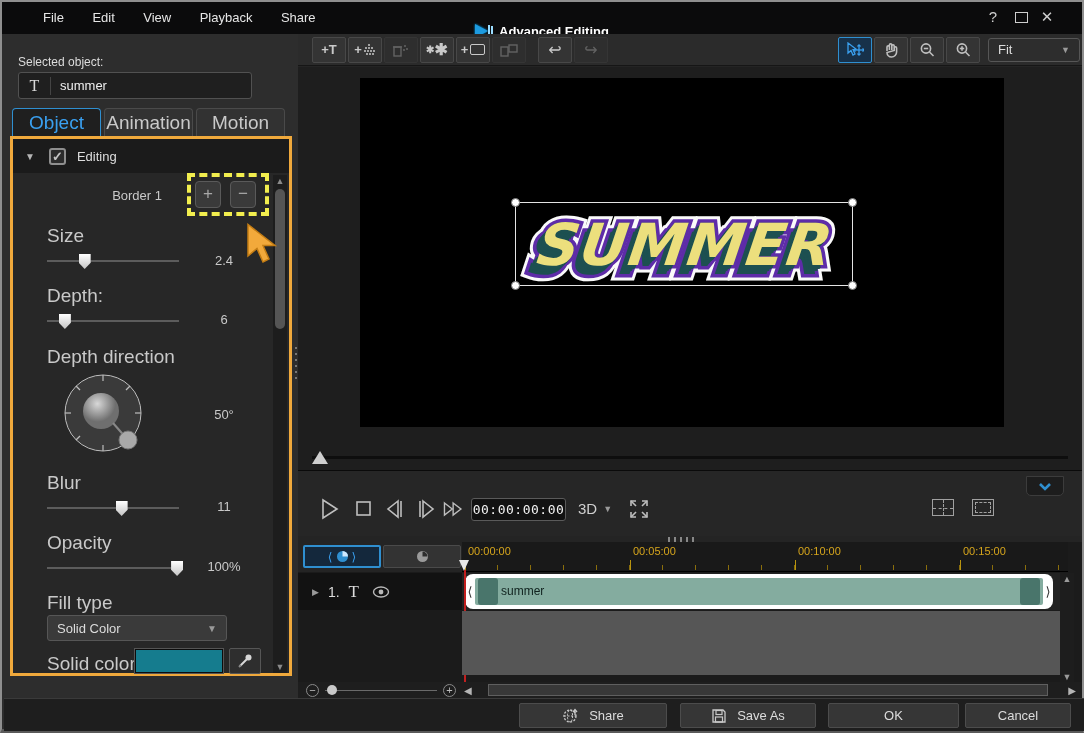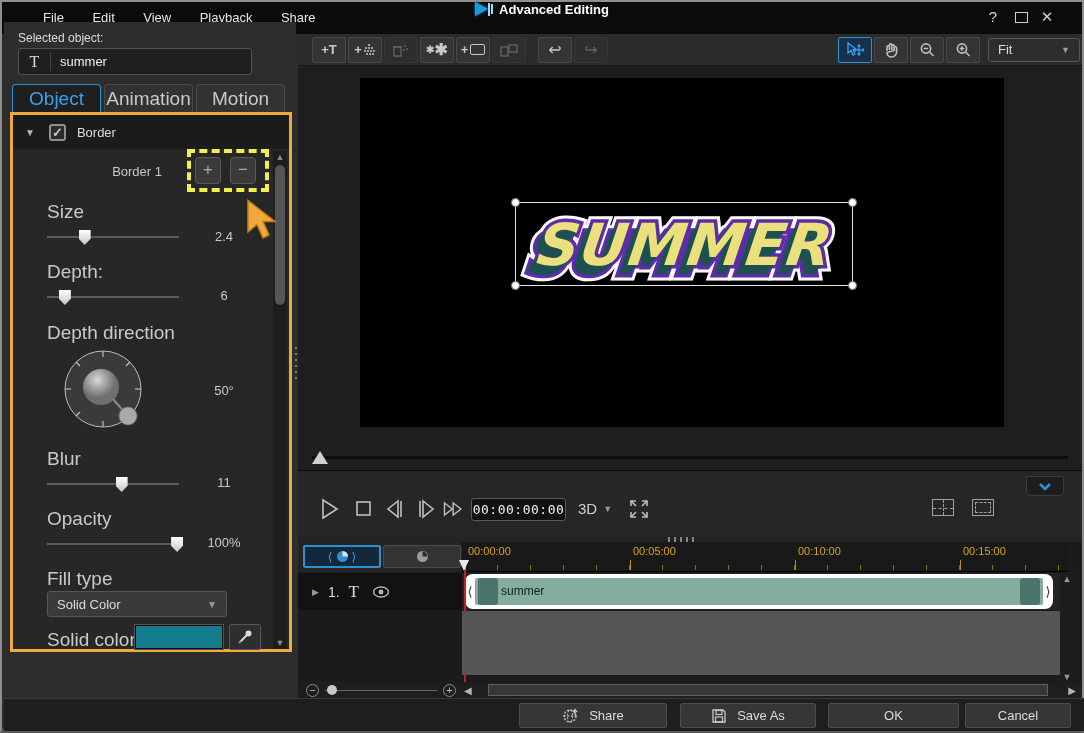--- a/index.html
+++ b/index.html
@@ -6,33 +6,33 @@
   html,body { width:1084px; height:733px; overflow:hidden; background:#6f6f6f;
     font-family:"Liberation Sans", sans-serif; }
   .abs { position:absolute; }
   .window { position:absolute; left:0; top:0; width:1084px; height:733px;
     background:#2d2d2d; border:2px solid #8f8f8f; border-bottom:4px solid #5a5a5a; }
 
   
   .titlebar { position:absolute; left:0; top:0; width:1080px; height:32px; background:#0b0b0c;padding-left:29px; }
   .menu-item { display:inline-block; color:#e6e6e6; font-size:13px; padding:8px 12px 7px; cursor:default; }
   .app-title { position:absolute; left:0; right:0; top:0; height:37px; display:flex;
-    align-items:flex-start; justify-content:center; gap:7px; pointer-events:none; }
+    align-items:flex-end; justify-content:center; gap:7px; pointer-events:none; }
   .app-title span { color:#fff; font-size:13px; font-weight:bold; }
   .logo { width:17px; height:15px; position:relative; }
   .logo .tri { position:absolute; left:0; top:0; width:0; height:0;
     border-left:13px solid #1d9be0; border-top:7.5px solid transparent; border-bottom:7.5px solid transparent;
     filter:drop-shadow(0 0 1px #0af); }
   .logo .bar1, .logo .bar2 { position:absolute; top:1px; width:2px; height:13px; background:#9adcff; }
   .logo .bar1 { left:13px; } .logo .bar2 { left:16px; height:10px; top:2px; }
   .win-ctrl { position:absolute; top:6px; color:#cfcfcf; font-size:15px; width:22px; text-align:center; cursor:default; }
   .maximize-box { position:absolute; top:10px; width:13px; height:11px; border:1.5px solid #cfcfcf; }
 
   
-  .left-col { position:absolute; left:2px; top:20px; width:292px; height:662px; background:#2d2d2d; }
+  .left-col { position:absolute; left:2px; top:44px; width:292px; height:662px; background:#2d2d2d; }
   .sel-label { position:absolute; left:14px; top:9px; color:#dcdcdc; font-size:12px; }
   .obj-input { position:absolute; left:14px; top:26px; width:234px; height:27px; background:#1f1f1f;
     border:1px solid #515151; border-radius:3px; display:flex; align-items:center; }
   .obj-input .ticon { width:32px; text-align:center; color:#d8d8d8; font-family:"Liberation Serif",serif;
     font-size:16px; border-right:1px solid #444; }
   .obj-input .oname { color:#eee; font-size:13px; padding-left:9px; }
   .tabs { position:absolute; left:8px; top:62px; height:28px; display:flex; gap:3px; }
   .tab { width:89px; height:28px; background:#323232; border:1px solid #4a4a4a; border-bottom:none;
     border-radius:4px 4px 0 0; color:#c9c9c9; font-size:19px; display:flex; align-items:center; justify-content:center; cursor:default; }
   .tab.active { background:#1f1f1f; border-color:#2f8fd0; color:#3aa0f0; }
@@ -202,21 +202,21 @@
     <div class="tabs">
       <div class="tab active">Object</div>
       <div class="tab">Animation</div>
       <div class="tab">Motion</div>
     </div>
 
     <div class="props">
       <div class="props-header">
         <span class="collapse-tri">▼</span>
         <span class="checkbox">✓</span>
-        <span class="sec-label">Border</span>
+        <span class="sec-label">Editing</span>
       </div>
 
       <div class="border1-label">Border 1</div>
       <div class="pm-btn" style="left:182px;">+</div>
       <div class="pm-btn" style="left:217px;">−</div>
       <div class="yellow-hl"></div>
 
       <svg class="cursor-arrow" width="36" height="42" viewBox="0 0 24 28">
         <polygon points="2,1 2,22 8,17 12,26 16,24 12,15 20,15" fill="#f2a93b" stroke="#c47d14" stroke-width="1"></polygon>
       </svg>

